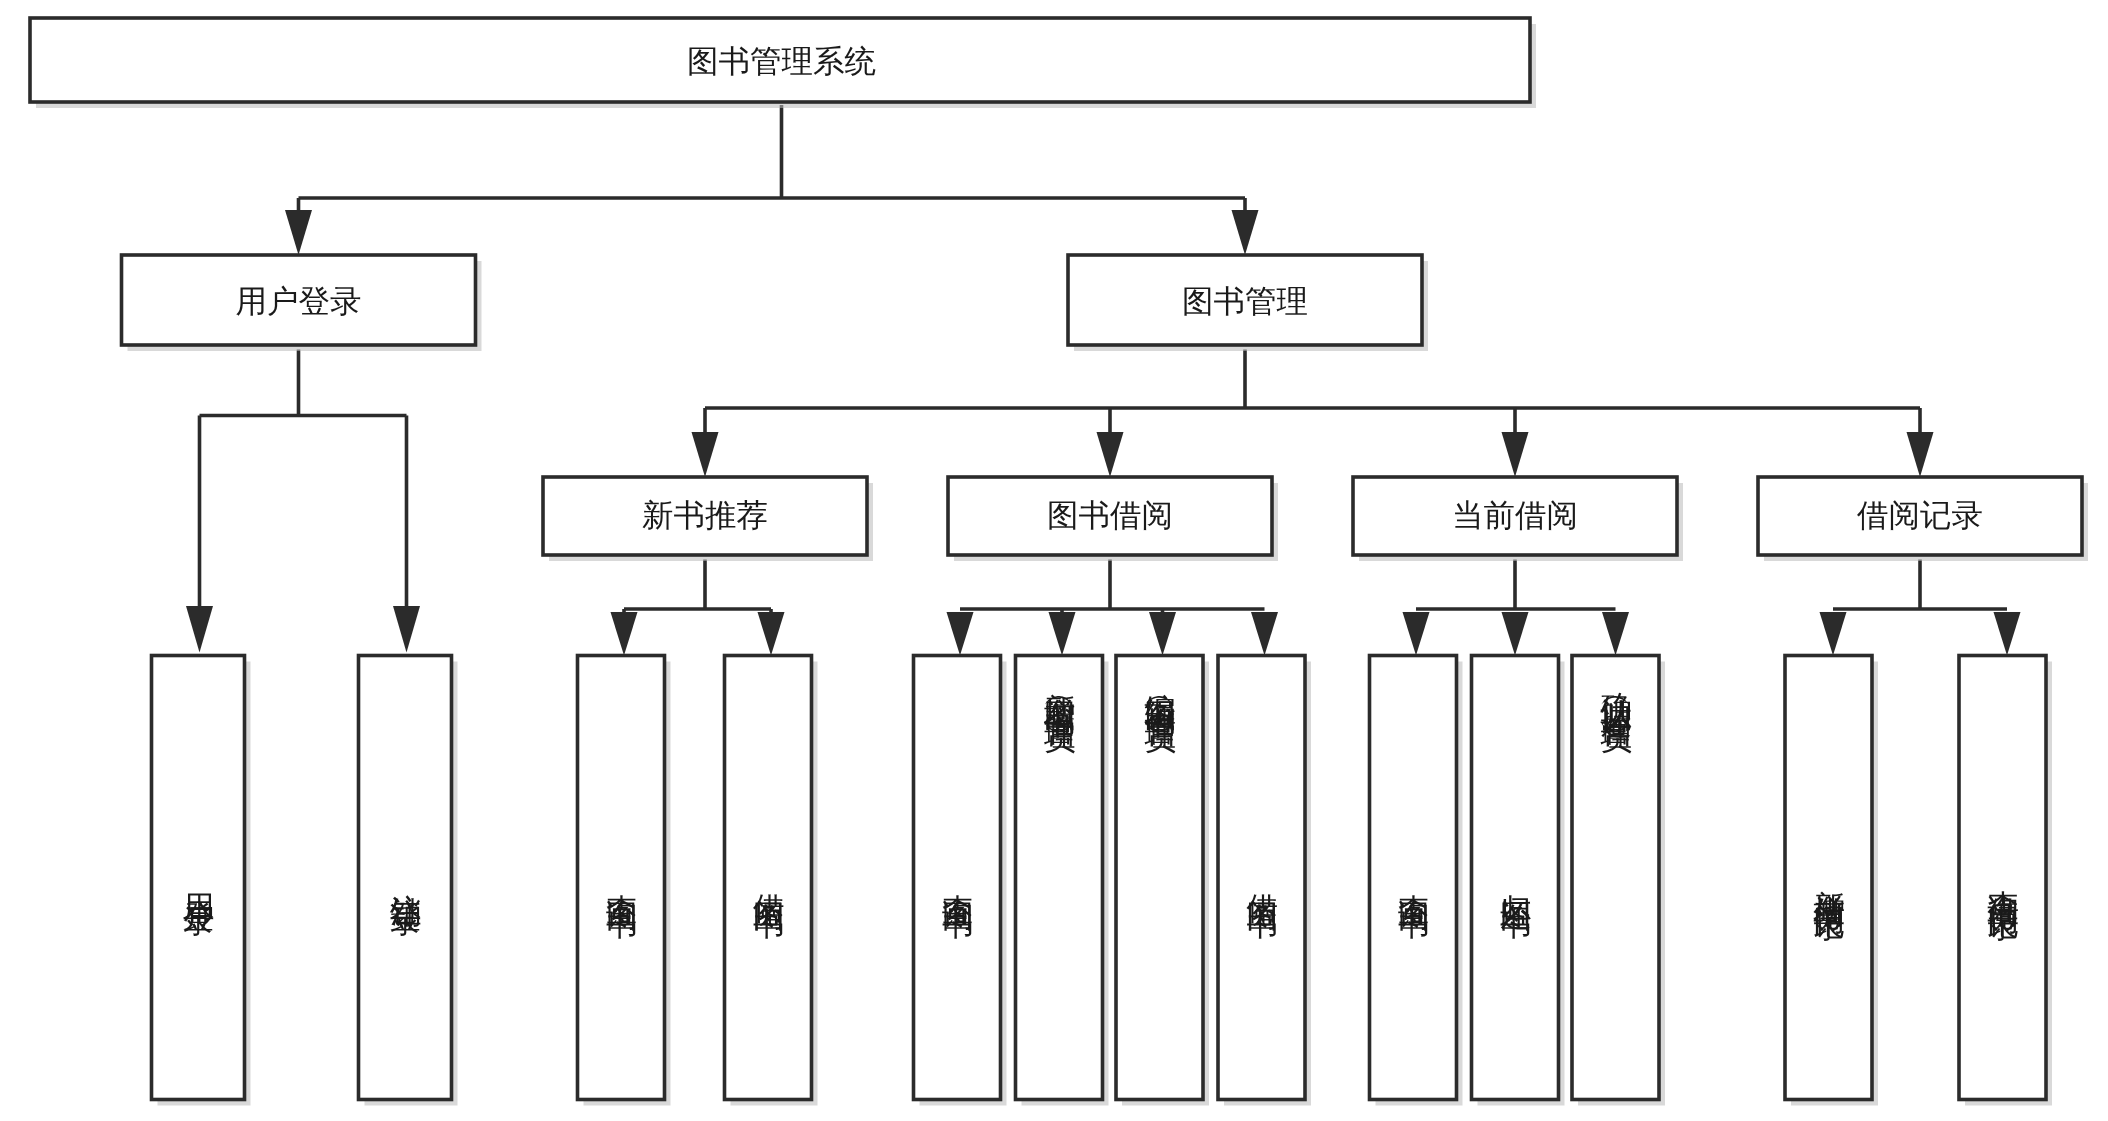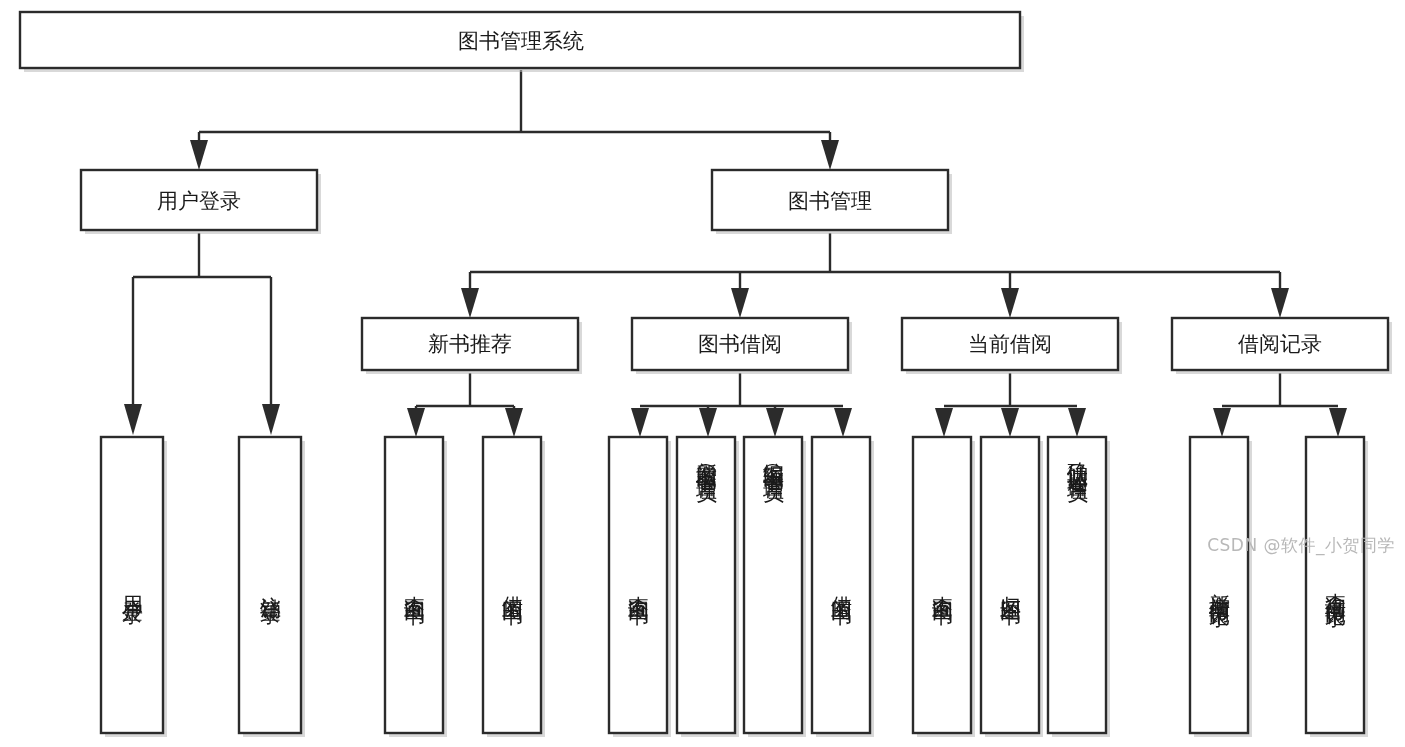--- a/index.html
+++ b/index.html
@@ -279,15 +279,14 @@
   <div class="leaf-label-wrap" style="left:1048px;top:437px;width:58px;height:296px;align-items:flex-start;">
     <span class="leaf-label" style="margin-top:8px;">确认归还（管理员）</span>
   </div>
   <div class="leaf-label-wrap" style="left:1190px;top:437px;width:58px;height:296px;">
     <span class="leaf-label">新增借阅记录</span>
   </div>
   <div class="leaf-label-wrap" style="left:1306px;top:437px;width:58px;height:296px;">
     <span class="leaf-label">查询借阅记录</span>
   </div>
 
-  <div id="watermark">CSDN @软件_小贺同学</div>
 
 </div>
 
 </body></html>

